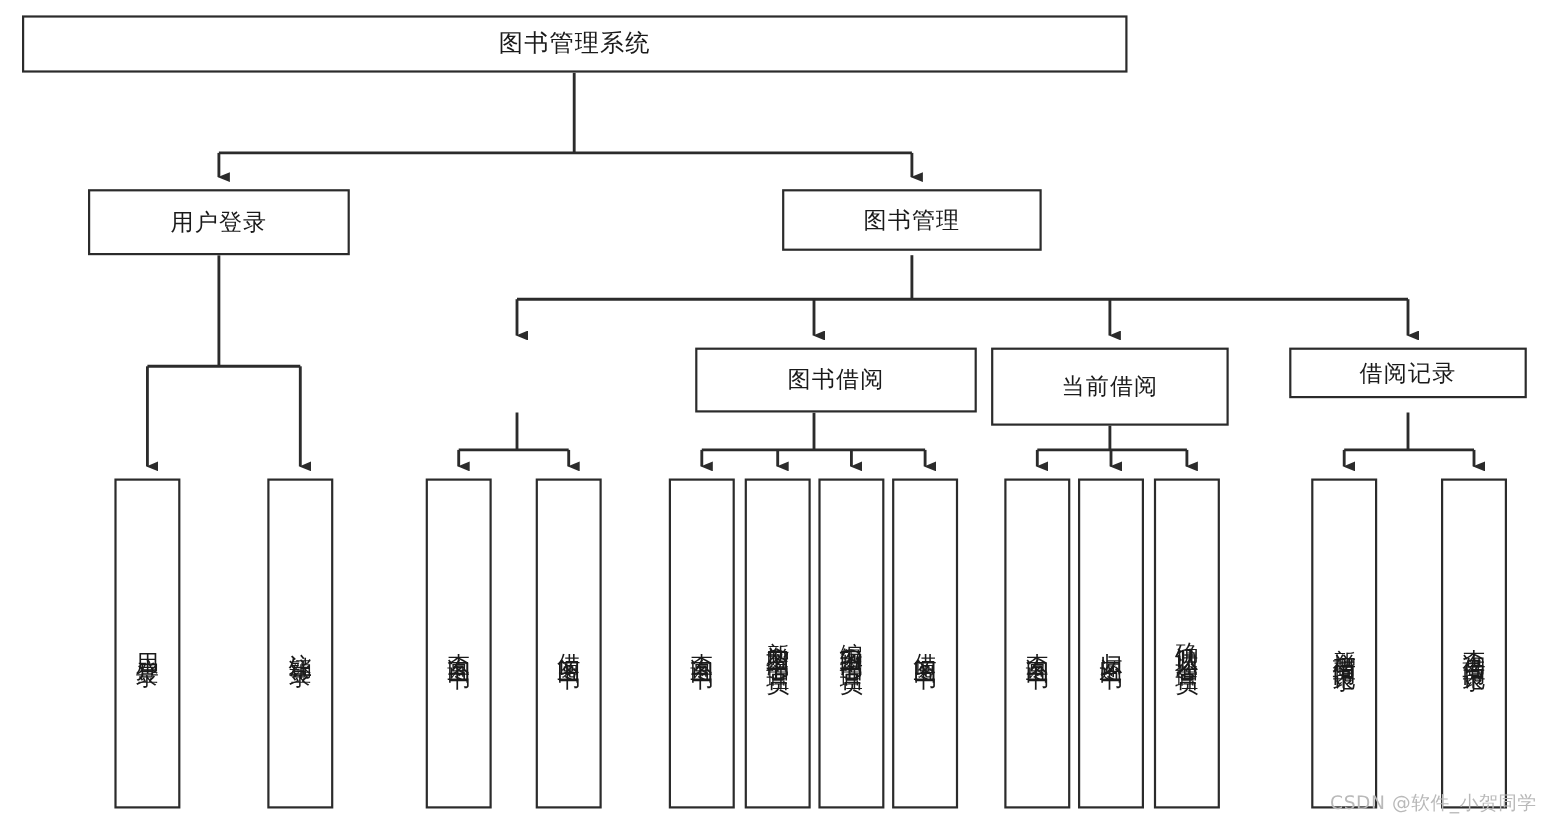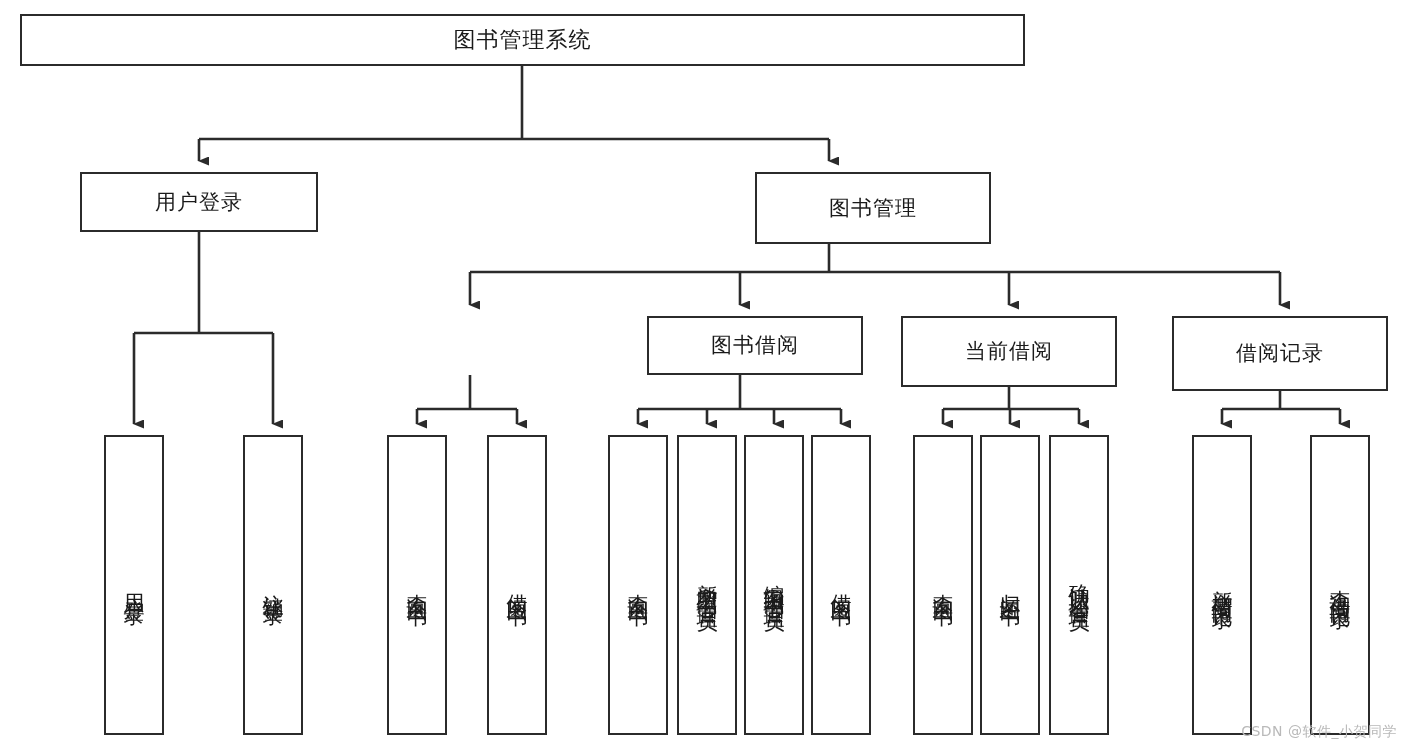--- a/index.html
+++ b/index.html
@@ -57,21 +57,21 @@
     text-orientation: upright;
     font-size: 21px;
     letter-spacing: 4px;
     line-height: 1.05;
     max-height: 272px;
   }
   #watermark {
     position: absolute;
     right: 8px;
     bottom: 6px;
-    font-size: 14px;
+    font-size: 17px;
     color: #b9b9b9;
     letter-spacing: 0.5px;
     z-index: 6;
     white-space: pre;
     font-family: "DejaVu Sans", "Liberation Sans", sans-serif;
   }
 </style>
 </head>
 <body>
 
@@ -127,31 +127,31 @@
     </g>
   </svg>
 
   <div class="node root horiz" style="left: 20px; top: 14px; width: 1005px; height: 52px;">
     <span class="node-label">图书管理系统</span>
   </div>
 
   <div class="node horiz" style="left: 80px; top: 172px; width: 238px; height: 60px;">
     <span class="node-label">用户登录</span>
   </div>
-  <div class="node horiz" style="left: 711px; top: 172px; width: 236px; height: 72px; margin-left: 44px;">
+  <div class="node horiz" style="left: 711px; top: 172px; width: 236px; height: 56px;">
     <span class="node-label">图书管理</span>
   </div>
 
-  <div class="node horiz" style="left: 632px; top: 316px; width: 216px; height: 59px; margin-left: 15px;">
+  <div class="node horiz" style="left: 632px; top: 316px; width: 256px; height: 59px;">
     <span class="node-label">图书借阅</span>
   </div>
   <div class="node horiz" style="left: 901px; top: 316px; width: 216px; height: 71px;">
     <span class="node-label">当前借阅</span>
   </div>
-  <div class="node horiz" style="left: 1172px; top: 316px; width: 216px; height: 75px;">
+  <div class="node horiz" style="left: 1172px; top: 316px; width: 216px; height: 46px;">
     <span class="node-label">借阅记录</span>
   </div>
 
   <div class="node vert" style="left: 104px; top: 435px; width: 60px; height: 300px;">
     <span class="node-label">用户登录</span>
   </div>
   <div class="node vert" style="left: 243px; top: 435px; width: 60px; height: 300px;">
     <span class="node-label">注销登录</span>
   </div>
   <div class="node vert" style="left: 387px; top: 435px; width: 60px; height: 300px;">

